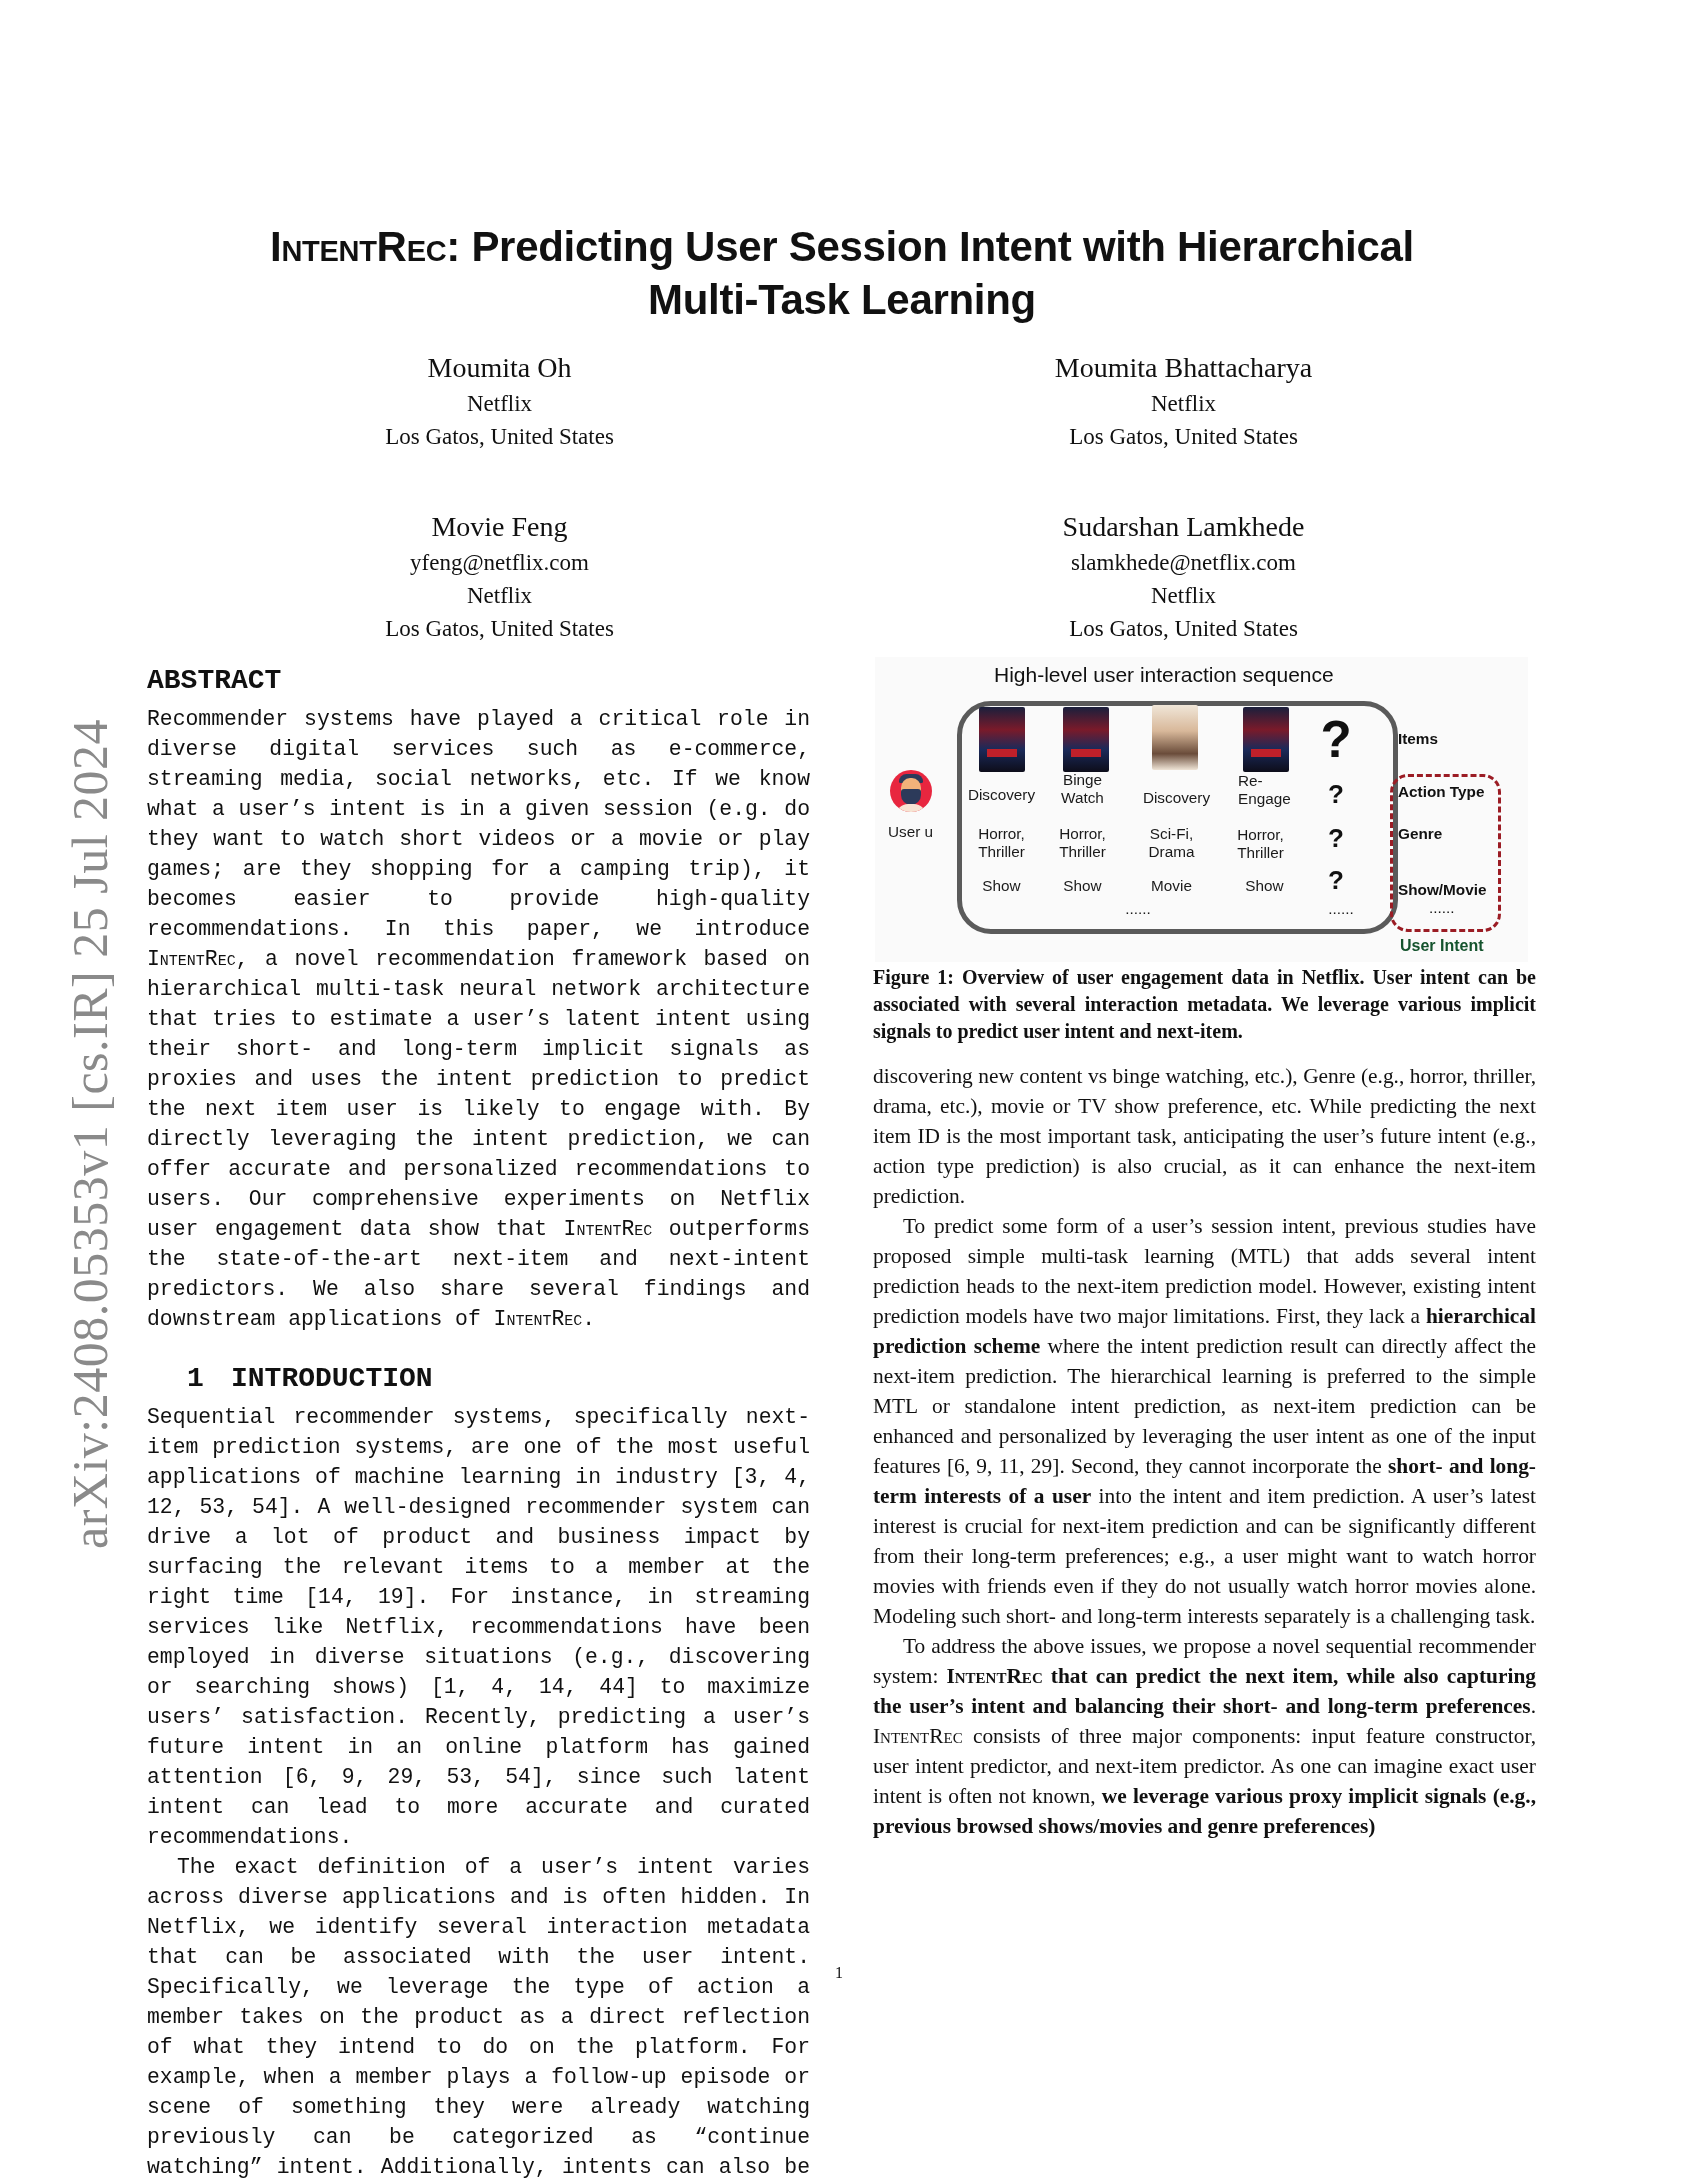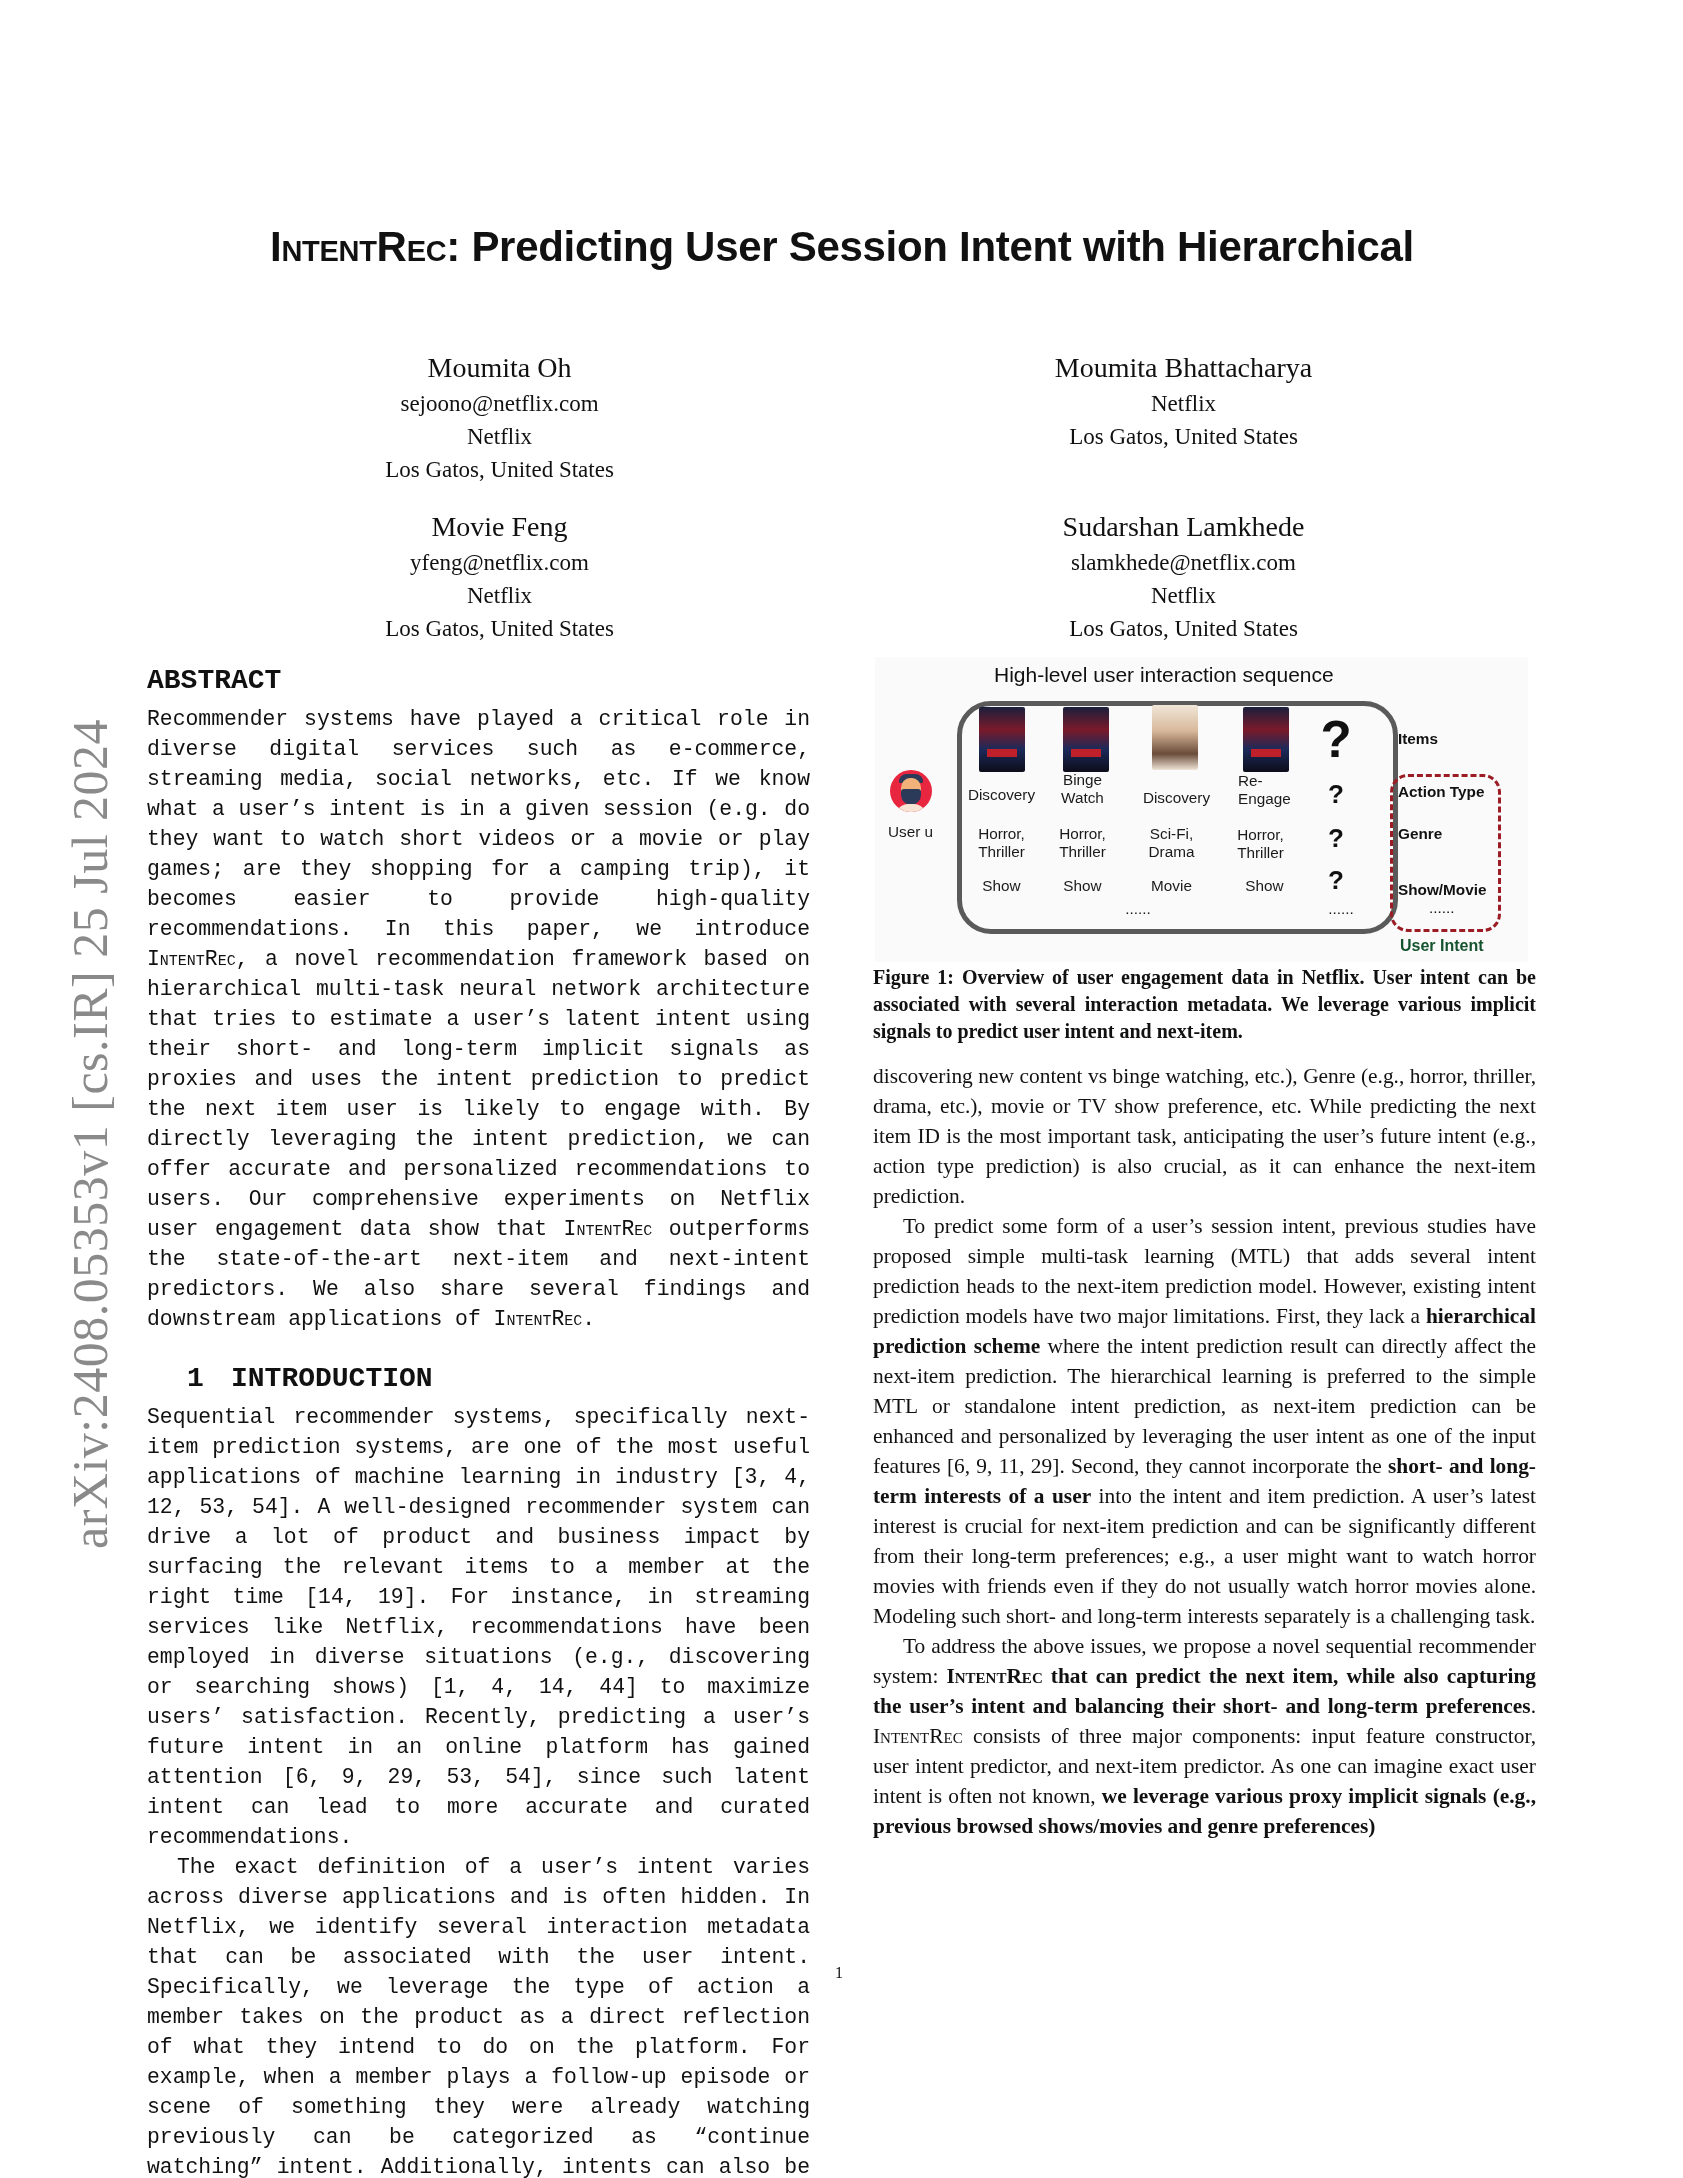--- a/index.html
+++ b/index.html
@@ -40,25 +40,25 @@
     .page-num { position: absolute; left: 835px; top: 1964px; font-size: 16px; }
     b { font-weight: bold; }
   </style>
 </head>
 <body>
 
 <div class="arxiv">arXiv:2408.05353v1  [cs.IR]  25 Jul 2024</div>
 
 <div class="title">
   <span class="sc">IntentRec</span><span>: Predicting User Session Intent with Hierarchical</span><br>
+  <span>Multi-Task Learning</span>
 </div>
 
 <div class="author" style="left:252px; top:349px;">
   <div class="name">Moumita Oh</div>
-  <div>sejoono@netflix.com</div>
   <div>Netflix</div>
   <div>Los Gatos, United States</div>
 </div>
 <div class="author" style="left:936px; top:349px;">
   <div class="name">Moumita Bhattacharya</div>
   <div>Netflix</div>
   <div>Los Gatos, United States</div>
 </div>
 <div class="author" style="left:252px; top:508px;">
   <div class="name">Movie Feng</div>

